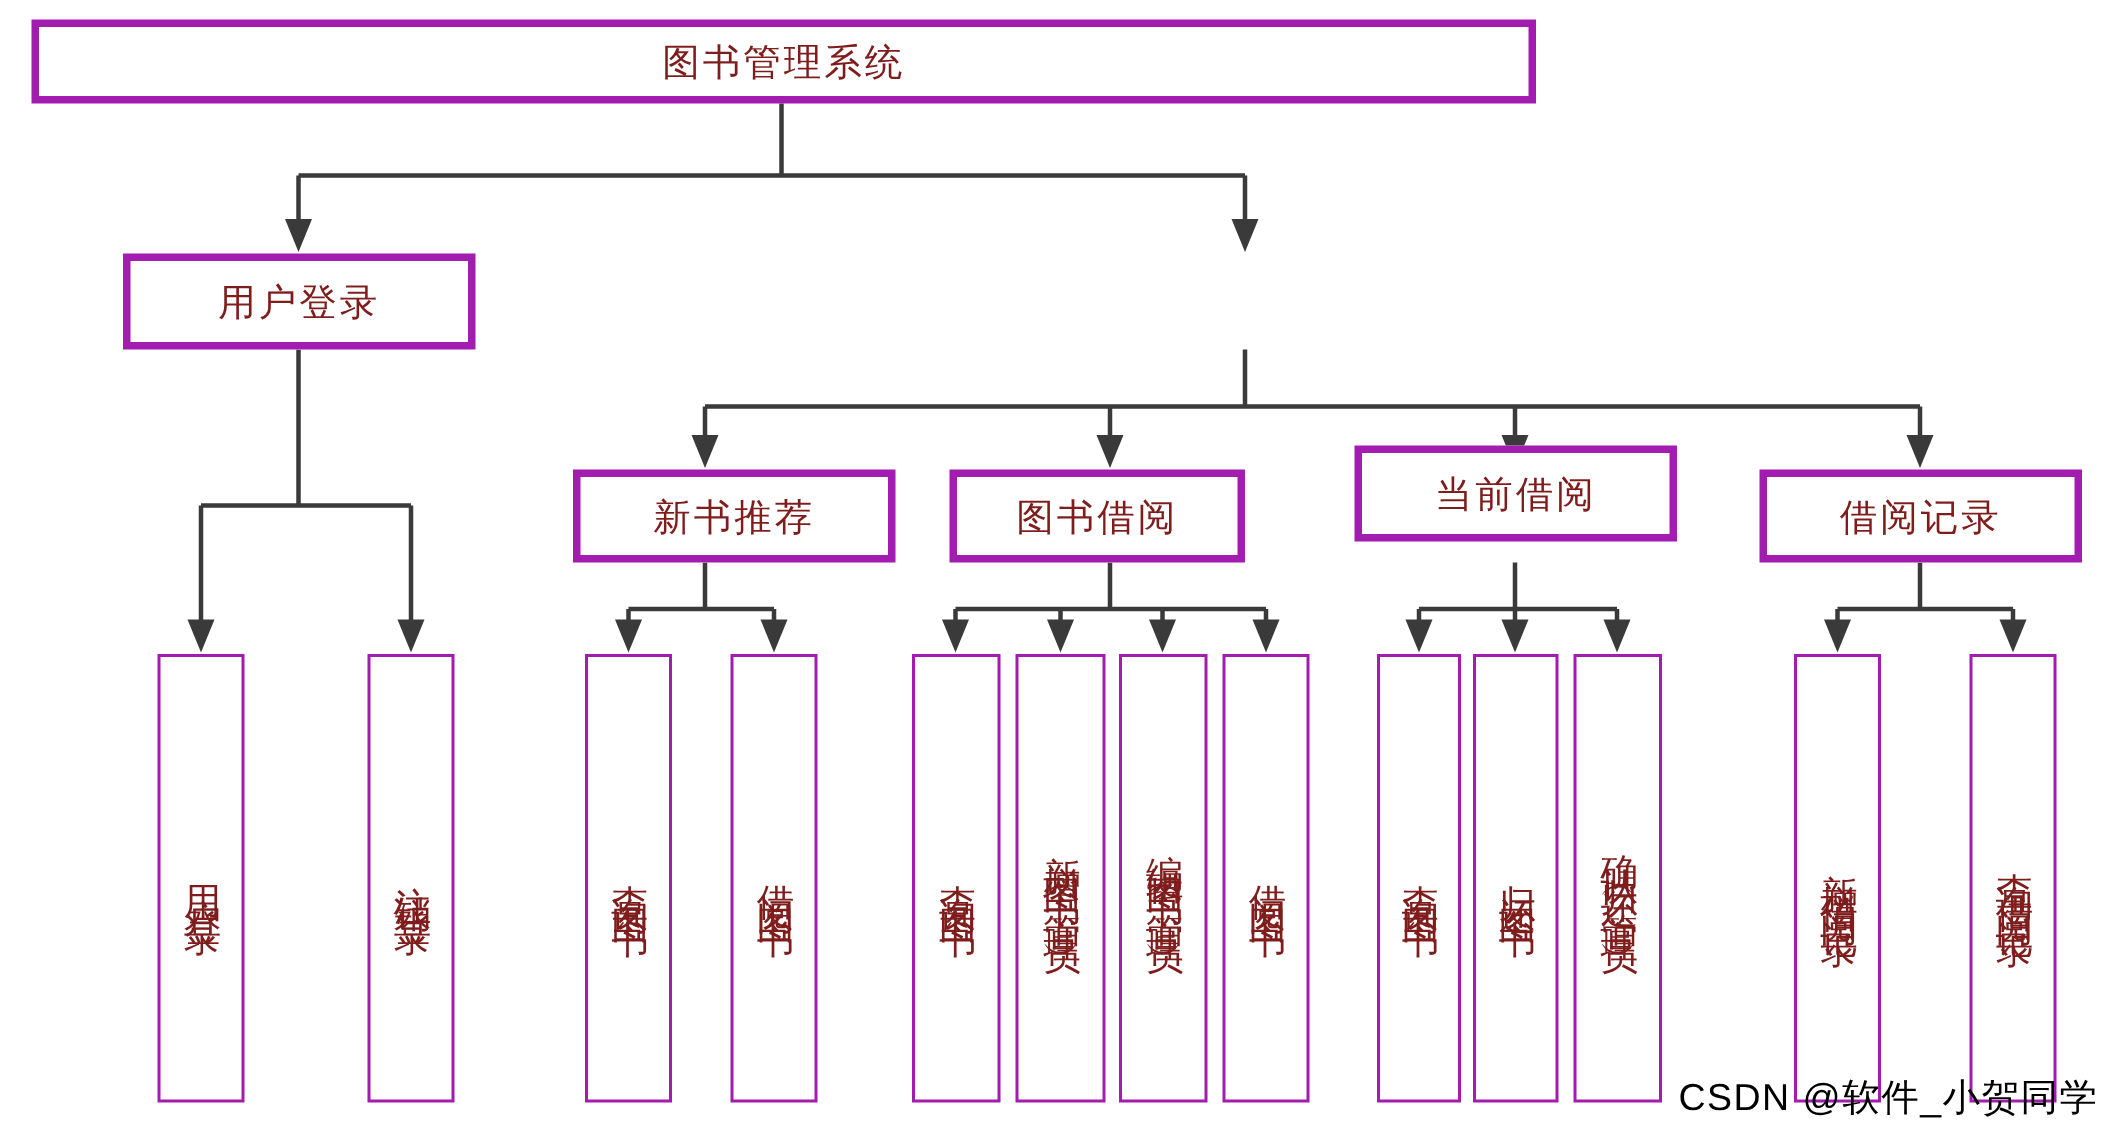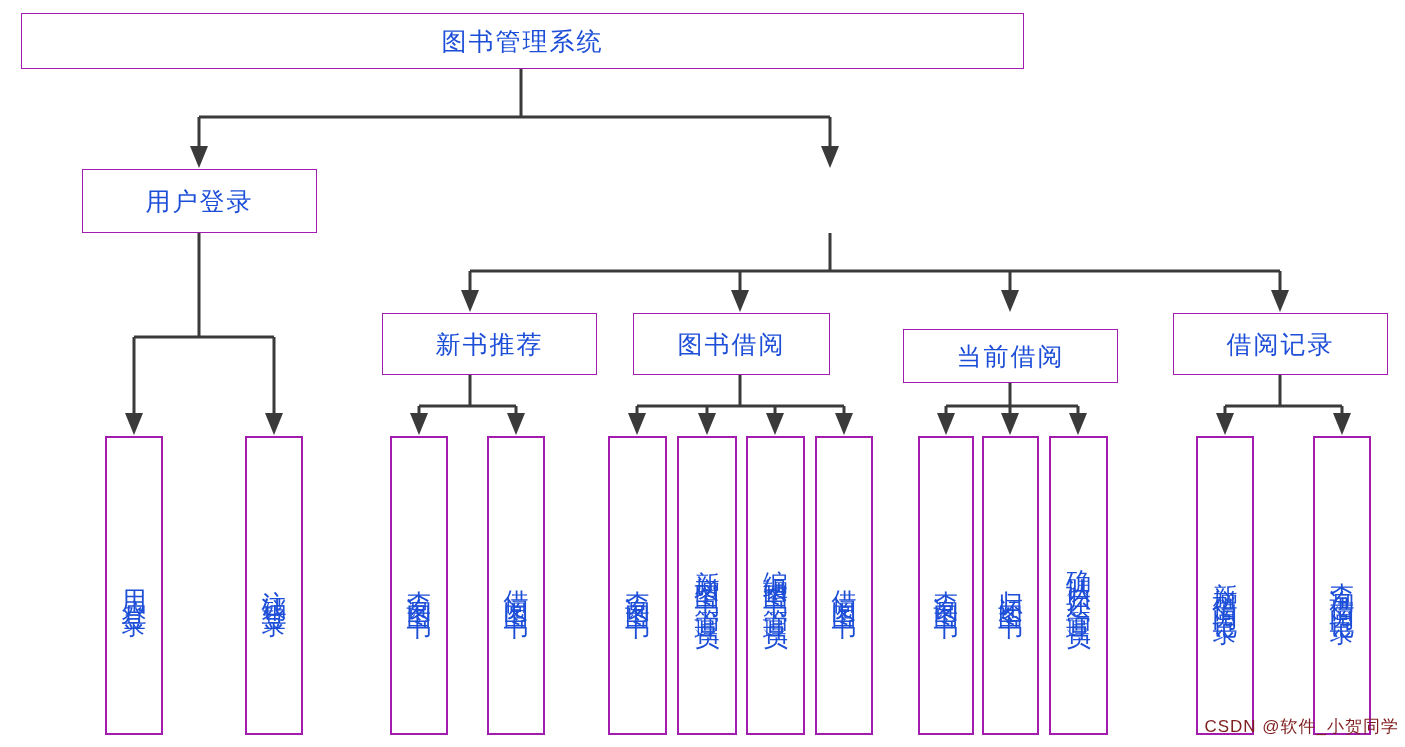--- a/index.html
+++ b/index.html
@@ -5,51 +5,51 @@
   html,body { margin:0; padding:0; background:#ffffff; }
   .canvas {
     position:relative; width:1405px; height:747px; background:#ffffff;
     font-family:"Liberation Sans", sans-serif; overflow:hidden;
   }
   .wires { position:absolute; left:0; top:0; width:1405px; height:747px; }
   .wires path { stroke:#3a3a3a; stroke-width:3; fill:none; }
   .wires polygon { fill:#3a3a3a; }
   .box {
     position:absolute; box-sizing:border-box; background:#ffffff;
-    border:1px solid #a21caf; color:#1d4ed8;
+    border:5px solid #a21caf; color:#7f1d1d;
     display:flex; align-items:center; justify-content:center;
     font-size:25px; letter-spacing:2px; text-align:center;
   }
   .leaf {
     border-width:2px; top:436px; height:299px;
     writing-mode:vertical-rl; letter-spacing:8px; font-size:25px; line-height:1;
   }
   #b-root    { left:21px;   top:13px;  width:1003px; height:56px; }
   #b-login   { left:82px;   top:169px; width:235px;  height:64px; }
   #b-mgmt    { left:712px;  top:169px; width:235px;  height:64px; }
   #b-newbook { left:363px;  top:313px; width:215px;  height:62px;margin-left:19px; }
   #b-borrow  { left:633px;  top:313px; width:197px;  height:62px; }
-  #b-current { left:903px;  top:329px; width:215px;  height:54px; }
+  #b-current { left:903px;  top:297px; width:215px;  height:64px; }
   #b-records { left:1173px; top:313px; width:215px;  height:62px; }
   #l1  { left:105px;  width:58px; }
   #l2  { left:245px;  width:58px; }
   #l3  { left:390px;  width:58px; }
   #l4  { left:487px;  width:58px; }
   #l5  { left:608px;  width:59px; }
   #l6  { left:677px;  width:60px; }
   #l7  { left:746px;  width:59px; }
   #l8  { left:815px;  width:58px; }
   #l9  { left:918px;  width:56px; }
   #l10 { left:982px;  width:57px; }
   #l11 { left:1049px; width:59px; }
   #l12 { left:1196px; width:58px; }
   #l13 { left:1313px; width:58px; }
   .watermark {
     position:absolute; right:6px; top:715px;
-    font-size:17px; color:#7f1d1d; letter-spacing:1px; white-space:nowrap;
+    font-size:25px; color:#000000; letter-spacing:1px; white-space:nowrap;
   }
 </style>
 </head>
 <body>
 
 <div class="canvas">
 
   <svg class="wires" viewBox="0 0 1405 747" aria-hidden="true">
     <path d="
       M521 68 V117  M199 117 H830  M199 117 V150  M830 117 V150

